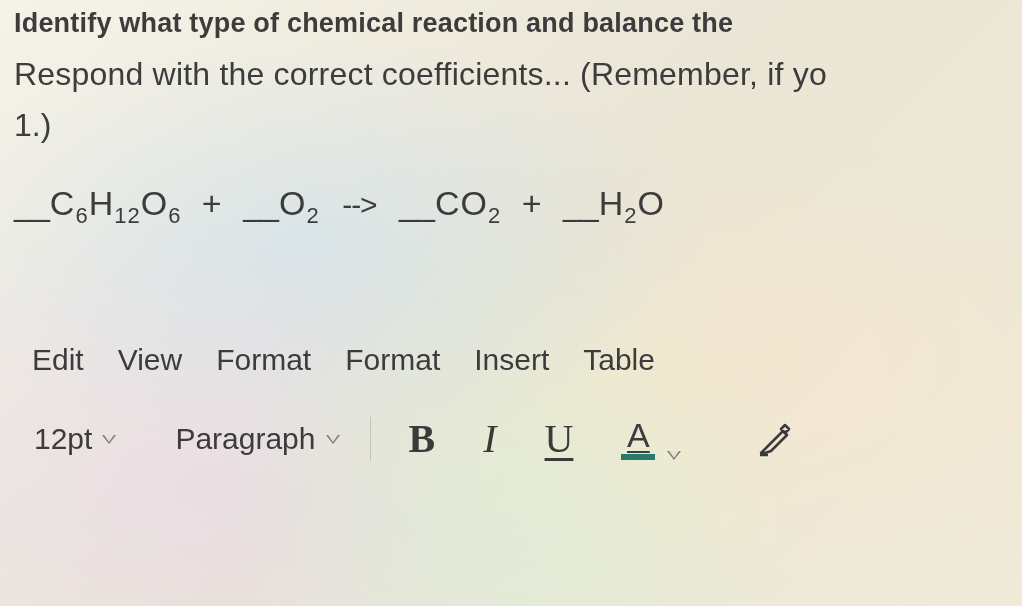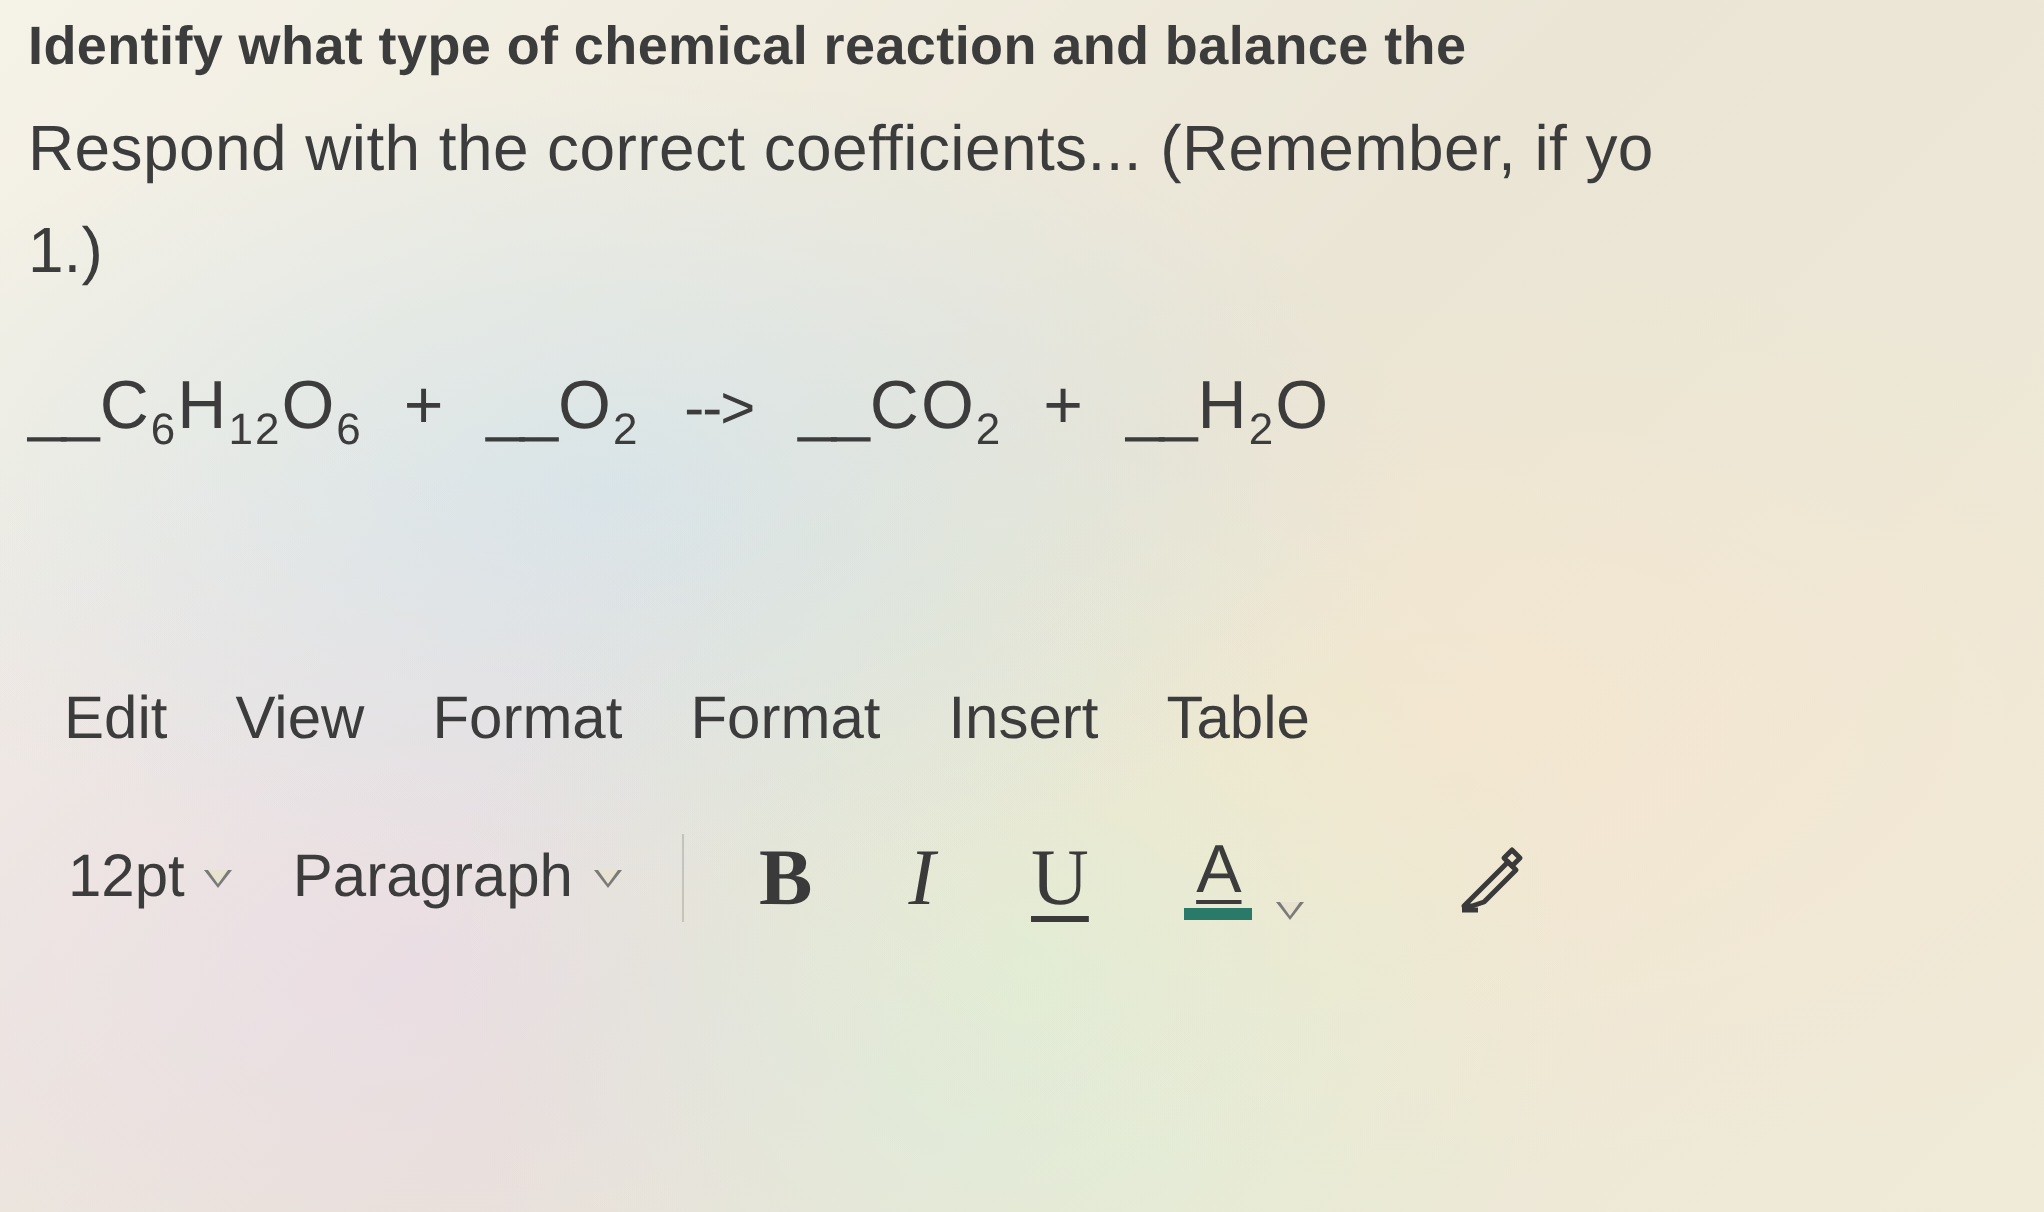--- a/index.html
+++ b/index.html
@@ -191,21 +191,21 @@
     <span class="menu-item">Format</span>
     <span class="menu-item">Insert</span>
     <span class="menu-item">Table</span>
   </div>
 
   <div class="toolbar">
     <div class="select">
       <span>12pt</span>
       <span class="chevron"></span>
     </div>
-    <div class="select" style="margin-left:8px">
+    <div class="select" style="margin-left:37px">
       <span>Paragraph</span>
       <span class="chevron"></span>
     </div>
     <div class="divider"></div>
     <div class="fmt-group">
       <span class="fmt-btn fmt-bold">B</span>
       <span class="fmt-btn fmt-italic">I</span>
       <span class="fmt-btn fmt-underline">U</span>
       <div class="text-color">
         <div class="glyph">

